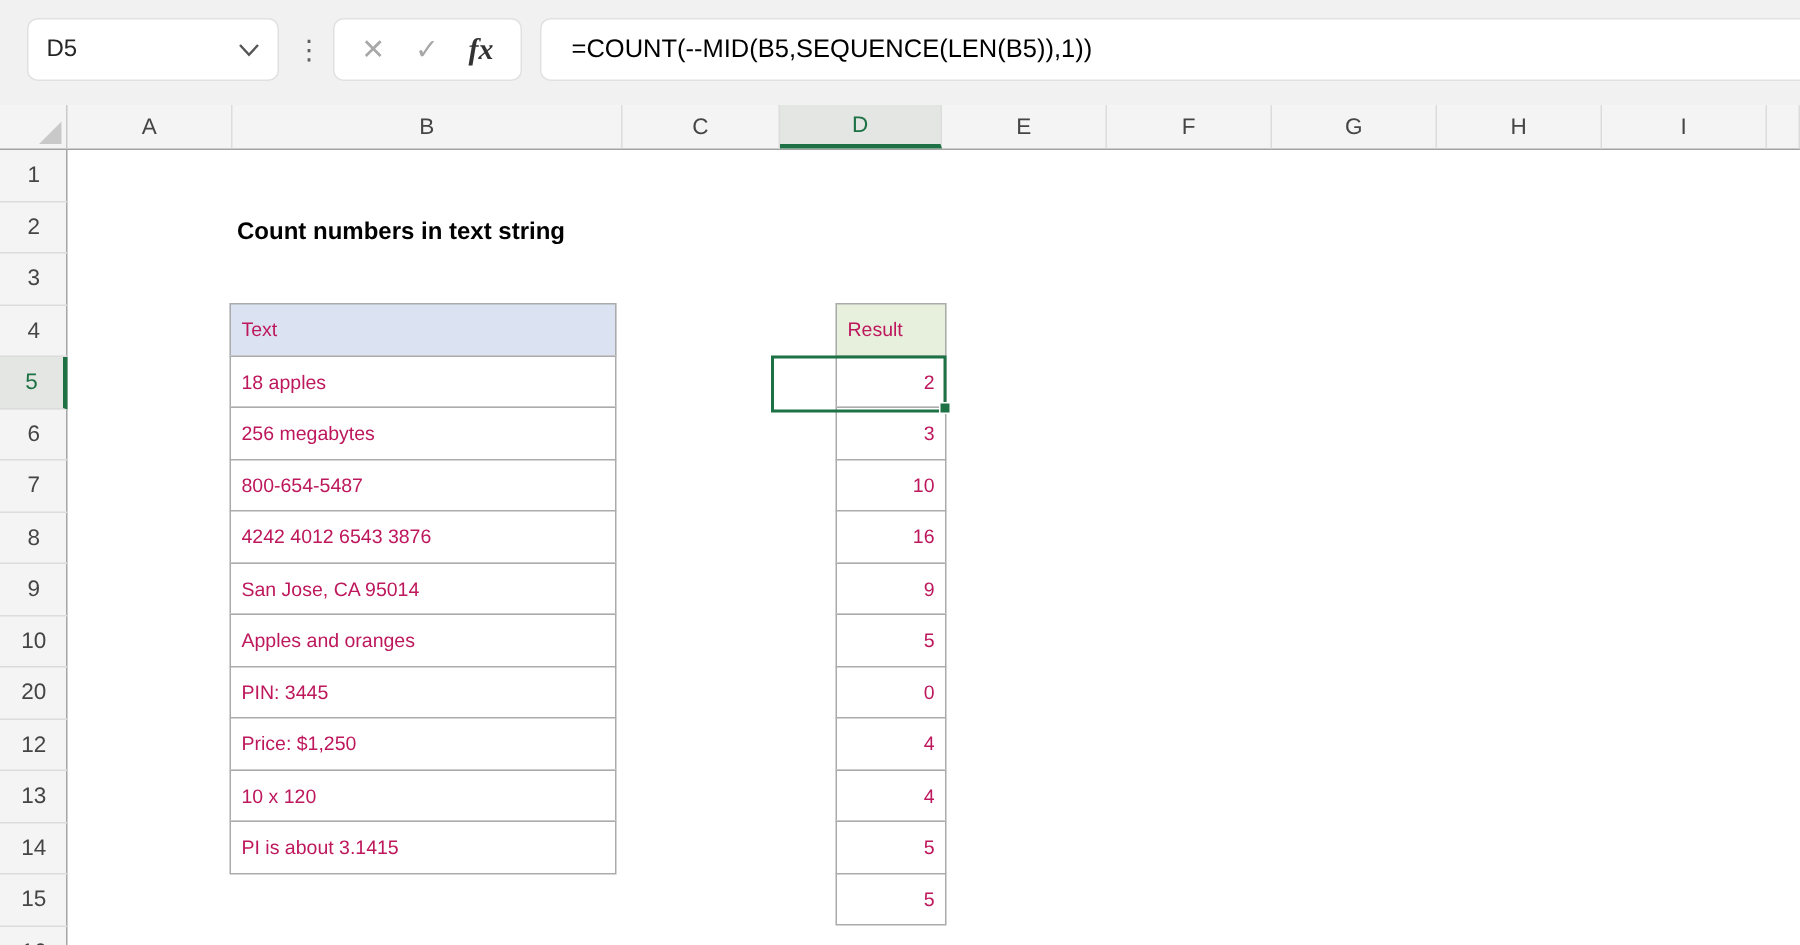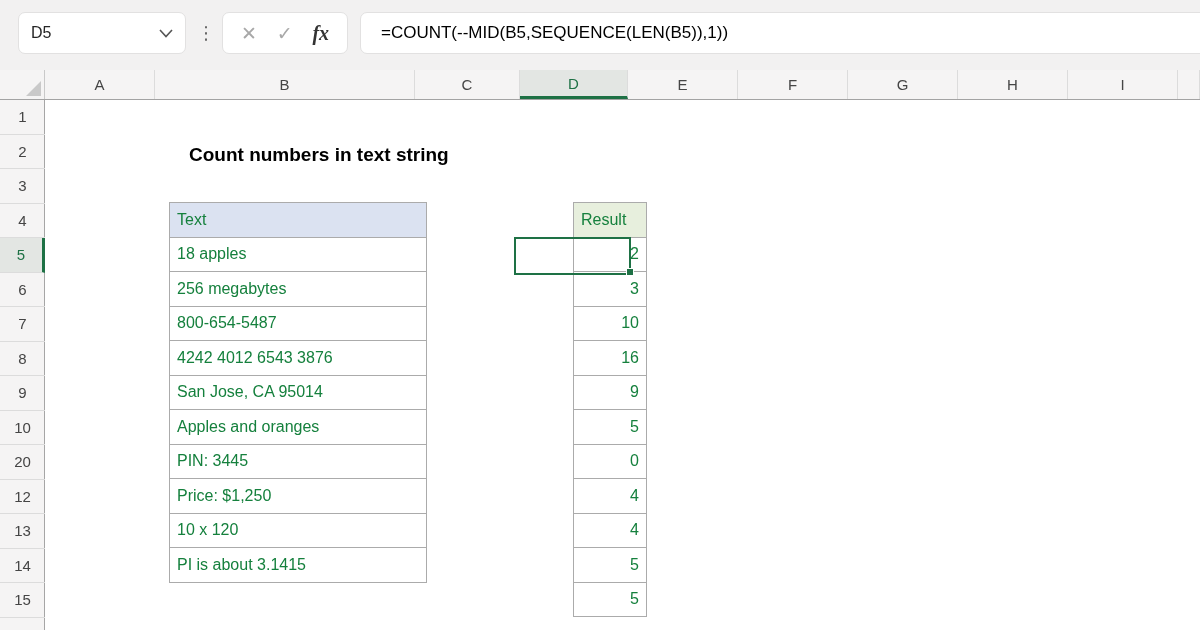--- a/index.html
+++ b/index.html
@@ -28,24 +28,24 @@
   .colcell.sel { background:#e3e6e3; color:#1e7145; border-bottom:3px solid #1e7145; font-weight:400; }
 
   
   .rowheaders { position:absolute; left:0; top:100px; width:45px; height:530px; background:#f5f4f4; border-right:1px solid #a6a6a6; }
   .rowcell { position:absolute; left:0; width:45px; display:flex; align-items:center; justify-content:center; font-size:15px; color:#454545; border-bottom:1px solid #dcdcdc; }
   .rowcell.sel { background:#e3e6e3; color:#1e7145; border-right:3px solid #1e7145; }
 
   
   .canvas { position:absolute; left:46px; top:101px; width:1154px; height:529px; background:#fff; }
 
-  .sheet-title { position:absolute; left:158px; top:137px; height:35px; line-height:35px; font-size:19px; font-weight:bold; color:#000;margin-left:31px; }
+  .sheet-title { position:absolute; left:158px; top:137px; height:35px; line-height:35px; font-size:16px; font-weight:bold; color:#000; }
 
   .tcol { position:absolute; }
-  .tcell { width:100%; height:35.5px; margin-top:-1px; border:1px solid #ababab; background:#fff; font-size:16px; color:#15803d; display:flex; align-items:center; padding:0 7px; white-space:nowrap; overflow:hidden;margin-left:16px; }
+  .tcell { width:100%; height:35.5px; margin-top:-1px; border:1px solid #ababab; background:#fff; font-size:13px; color:#be185d; display:flex; align-items:center; padding:0 7px; white-space:nowrap; overflow:hidden; }
   .tcell.hdr-text { background:#dbe2f1; }
   .tcell.hdr-result { background:#e7efdd; }
   .tcell.num { justify-content:flex-end; }
 
   .selrect { position:absolute; left:514px; top:237px; width:117px; height:38px; border:2.5px solid #1e7145; background:transparent; }
   .fillhandle { position:absolute; left:626px; top:268px; width:8px; height:8px; background:#1e7145; border:1.5px solid #fff; }
 </style>
 </head>
 <body>
 

